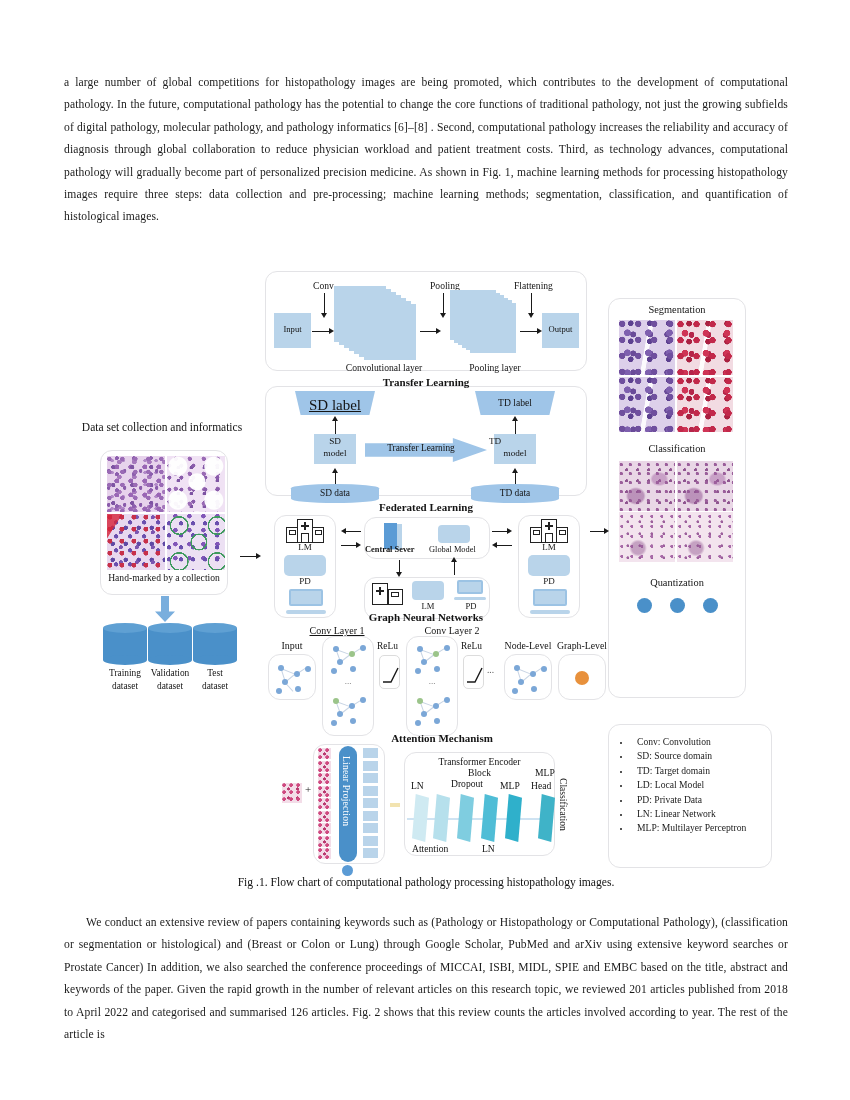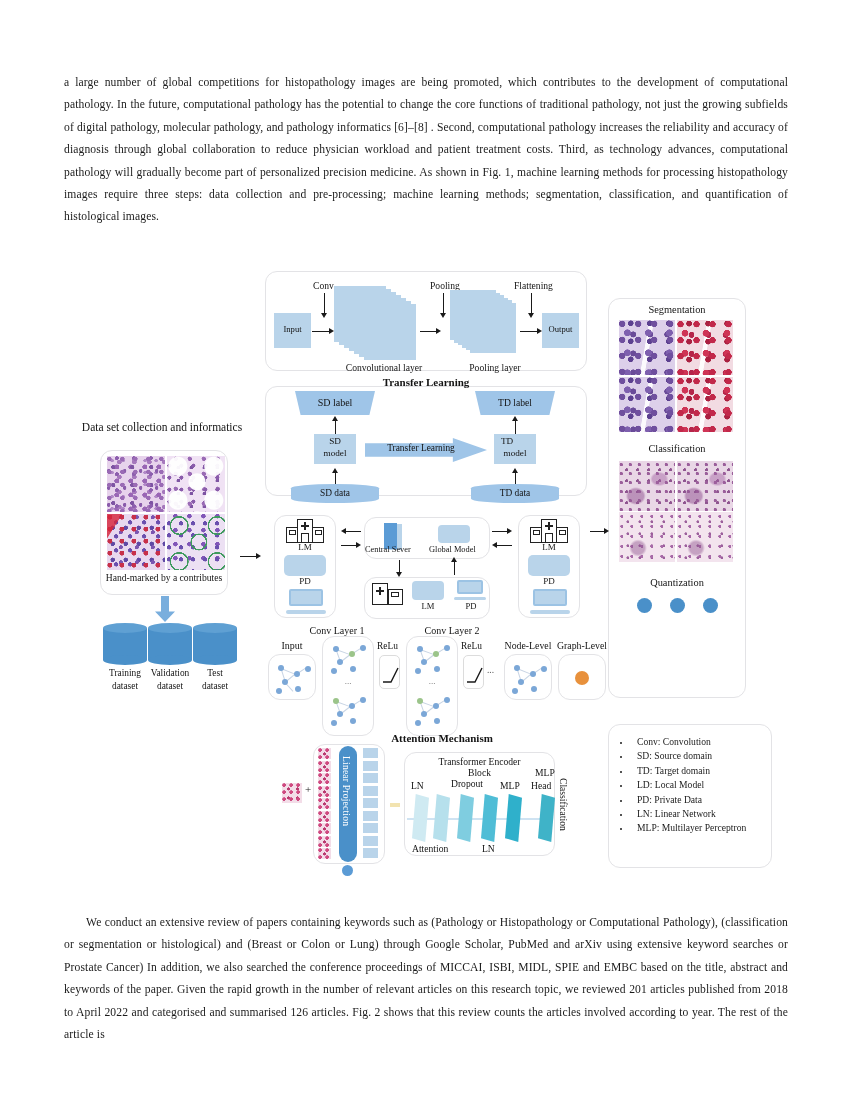--- a/index.html
+++ b/index.html
@@ -297,21 +297,21 @@
 
     <div class="lbl center" style="left:0px; top:181px; width:200px; font-size:11.5px;">Data set collection and informatics</div>
 
     <div class="panel" style="left:38px; top:210px; width:128px; height:145px;"></div>
 
     <div class="tile tex-a" style="left:45px; top:216px; width:58px; height:56px;"></div>
     <div class="tile tex-b" style="left:105px; top:216px; width:58px; height:56px;"></div>
     <div class="tile tex-red" style="left:45px; top:274px; width:58px; height:56px;"></div>
     <div class="tile tex-green" style="left:105px; top:274px; width:58px; height:56px;"></div>
 
-    <div class="lbl center" style="left:36px; top:332px; width:132px; font-size:9.6px;">Hand-marked by a contributes</div>
+    <div class="lbl center" style="left:36px; top:332px; width:132px; font-size:9.6px;">Hand-marked by a collection</div>
 
     <div class="abs" style="left:93px; top:356px; width:20px; height:26px;
                 background:#79aedd;
                 clip-path:polygon(30% 0, 70% 0, 70% 60%, 100% 60%, 50% 100%, 0 60%, 30% 60%);"></div>
 
     <div class="cyl" style="left:41px; top:383px; width:44px; height:42px;">
       <div class="body"></div>
         <div class="top"></div>
         <div class="bot"></div>
     </div>
@@ -384,52 +384,53 @@
     <div class="ah-head" style="left:475px; top:88px;"></div>
 
     <div class="bbox" style="left:480px; top:73px; width:37px; height:35px;"></div>
     <div class="lbl center" style="left:480px; top:84px; width:37px; font-size:8.6px;">Output</div>
 
     <div class="panel" style="left:203px; top:146px; width:322px; height:110px;"></div>
 
     <div class="lbl bold center" style="left:203px; top:136px; width:322px; font-size:11px;">Transfer Learning</div>
 
     <div class="trap" style="left:233px; top:151px; width:80px; height:24px;"></div>
-    <div class="lbl center" style="left:233px; top:157px; width:80px; font-size:10px;">SD label</div>
+    <div class="lbl center" style="left:233px; top:157px; width:80px; font-size:15px;text-decoration:underline;">SD label</div>
 
     <div class="trap" style="left:413px; top:151px; width:80px; height:24px;"></div>
     <div class="lbl center" style="left:413px; top:157px; width:80px; font-size:9.6px;">TD label</div>
 
     <div class="arrow-v" style="left:273px; top:181px; height:14px;"></div>
     <div class="av-head up" style="left:270px; top:176px;"></div>
     <div class="arrow-v" style="left:453px; top:181px; height:14px;"></div>
     <div class="av-head up" style="left:450px; top:176px;"></div>
 
     <div class="bbox" style="left:252px; top:194px; width:42px; height:30px;"></div>
     <div class="lbl center" style="left:252px; top:196px; width:42px; font-size:9.2px;">SD</div>
     <div class="lbl center" style="left:252px; top:208px; width:42px; font-size:9.2px;">model</div>
 
     <div class="bbox" style="left:432px; top:194px; width:42px; height:30px;"></div>
-    <div class="lbl center" style="left:424px; top:196px; width:42px; font-size:9.2px;">TD</div>
+    <div class="lbl center" style="left:412px; top:196px; width:42px; font-size:9.2px;">TD</div>
     <div class="lbl center" style="left:432px; top:208px; width:42px; font-size:9.2px;">model</div>
 
     <div class="fatarrow" style="left:303px; top:198px; width:122px; height:24px;"></div>
     <div class="lbl center" style="left:303px; top:203px; width:112px; font-size:9.4px;">Transfer Learning</div>
 
     <div class="arrow-v" style="left:273px; top:233px; height:12px;"></div>
     <div class="av-head up" style="left:270px; top:228px;"></div>
     <div class="arrow-v" style="left:453px; top:233px; height:12px;"></div>
     <div class="av-head up" style="left:450px; top:228px;"></div>
 
     <div class="datacyl" style="left:229px; top:244px; width:88px; height:19px;"></div>
     <div class="lbl center" style="left:229px; top:248px; width:88px; font-size:9.4px;">SD data</div>
 
     <div class="datacyl" style="left:409px; top:244px; width:88px; height:19px;"></div>
     <div class="lbl center" style="left:409px; top:248px; width:88px; font-size:9.4px;">TD data</div>
 
+    <div class="lbl bold center" style="left:203px; top:261px; width:322px; font-size:11px;">Federated Learning</div>
 
     <div class="panel" style="left:212px; top:275px; width:62px; height:103px;"></div>
     <div class="hosp" style="left:224px; top:279px; width:38px; height:24px;">
       <div class="b1" style="left:11px; top:0px; width:16px; height:24px;"></div>
       <div class="b1" style="left:0px; top:8px; width:12px; height:16px;"></div>
       <div class="b1" style="left:26px; top:8px; width:12px; height:16px;"></div>
       <div class="cross-v" style="left:18px; top:3px; width:2px; height:8px;"></div>
       <div class="cross-h" style="left:15px; top:6px; width:8px; height:2px;"></div>
       <div class="win" style="left:15px; top:14px; width:8px; height:10px;"></div>
       <div class="win" style="left:2.5px; top:11px; width:7px; height:5px;"></div>
@@ -469,21 +470,21 @@
 
     <div class="arrow-h" style="left:430px; top:291px; width:16px;"></div>
     <div class="ah-head" style="left:445px; top:288px;"></div>
     <div class="arrow-h" style="left:434px; top:305px; width:16px;"></div>
     <div class="ah-head left" style="left:430px; top:302px;"></div>
 
     <div class="panel" style="left:302px; top:277px; width:126px; height:42px;"></div>
     <div class="abs" style="left:322px; top:283px; width:13px; height:26px; background:#5b9bd5;
                 box-shadow: 5px 1px 0 0 #b9d4ea;"></div>
     <div class="bbox" style="left:376px; top:285px; width:32px; height:18px; border-radius:4px;"></div>
-    <div class="lbl" style="left:303px; top:305px; font-size:8.4px;">Central Sever</div>
+    <div class="lbl" style="left:303px; top:305px; font-size:8.4px;font-weight:bold;">Central Sever</div>
     <div class="lbl" style="left:367px; top:305px; font-size:8.4px;">Global Model</div>
 
     <div class="arrow-v" style="left:337px; top:320px; height:13px;"></div>
     <div class="av-head" style="left:334px; top:332px;"></div>
     <div class="arrow-v" style="left:392px; top:322px; height:13px;"></div>
     <div class="av-head up" style="left:389px; top:317px;"></div>
 
     <div class="panel" style="left:302px; top:337px; width:126px; height:42px;"></div>
     <div class="hosp" style="left:310px; top:343px; width:31px; height:22px;">
       <div class="b1" style="left:0px; top:0px; width:16px; height:22px;"></div>
@@ -493,21 +494,22 @@
       <div class="win" style="left:19px; top:9px; width:8px; height:5px;"></div>
     </div>
     <div class="bbox" style="left:350px; top:341px; width:32px; height:19px; border-radius:4px;"></div>
     <div class="lbl center" style="left:344px; top:361px; width:44px; font-size:8.6px;">LM</div>
     <div class="laptop" style="left:392px; top:340px; width:32px; height:20px;">
       <div class="scr"></div>
         <div class="base"></div>
     </div>
     <div class="lbl center" style="left:388px; top:361px; width:42px; font-size:8.6px;">PD</div>
 
-    <div class="lbl center" style="left:205px; top:385px; width:140px; font-size:10px;">Conv Layer 1</div>
+    <div class="lbl bold center" style="left:203px; top:371px; width:322px; font-size:11px;">Graph Neural Networks</div>
+    <div class="lbl center" style="left:205px; top:385px; width:140px; font-size:10px;text-decoration:underline;">Conv Layer 1</div>
     <div class="lbl center" style="left:320px; top:385px; width:140px; font-size:10px;">Conv  Layer 2</div>
 
     <div class="lbl center" style="left:204px; top:400px; width:52px; font-size:10px;">Input</div>
 
     <div class="panel" style="left:206px; top:414px; width:48px; height:46px;"></div>
     <div class="abs" style="left:210px; top:418px; width:40px; height:38px;">
       <div class="gedge" style="left:9px;  top:10px; width:15px; transform:rotate(22deg);"></div>
       <div class="gedge" style="left:9px;  top:10px; width:14px; transform:rotate(72deg);"></div>
       <div class="gedge" style="left:24px; top:16px; width:12px; transform:rotate(-34deg);"></div>
       <div class="gedge" style="left:13px; top:24px; width:13px; transform:rotate(-40deg);"></div>
@@ -702,16 +704,17 @@
         <li>TD: Target domain</li>
         <li>LD: Local Model</li>
         <li>PD: Private Data</li>
         <li>LN: Linear Network</li>
         <li>MLP: Multilayer Perceptron</li>
       </ul>
     </div>
 
   </div>
 
+  <div class="caption">Fig .1. Flow chart of computational pathology processing histopathology images.</div>
 
   <div class="para" id="para-bottom" style="text-indent:22px;">We conduct an extensive review of papers containing keywords such as (Pathology or Histopathology or Computational Pathology), (classification or segmentation or histological) and (Breast or Colon or Lung) through Google Scholar, PubMed and arXiv using extensive keyword searches or Prostate Cancer) In addition, we also searched the conference proceedings of MICCAI, ISBI, MIDL, SPIE and EMBC based on the title, abstract and keywords of the paper. Given the rapid growth in the number of relevant articles on this research topic, we reviewed 201 articles published from 2018 to April 2022 and categorised and summarised 126 articles. Fig. 2 shows that this review counts the articles involved according to year. The rest of the article is</div>
 
 </div>
 
 </body></html>

